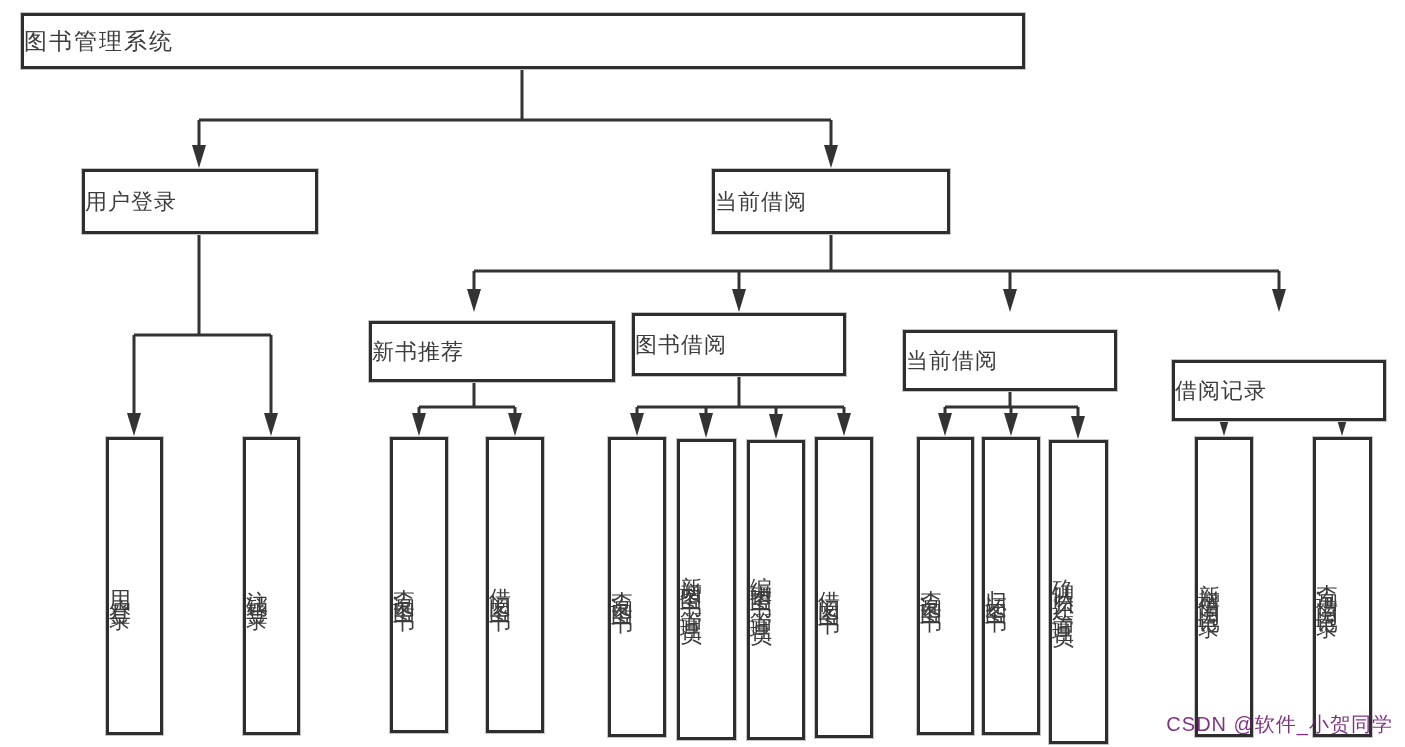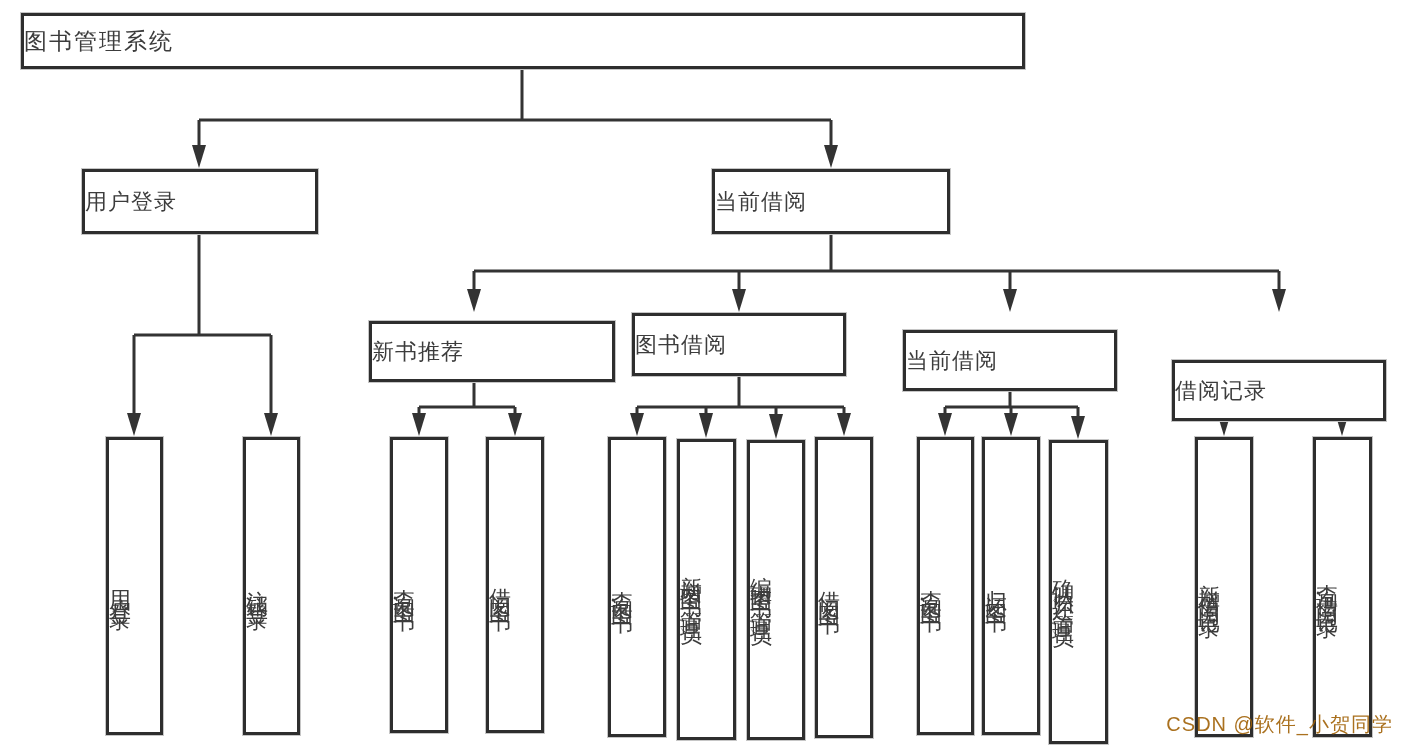--- a/index.html
+++ b/index.html
@@ -42,21 +42,21 @@
     letter-spacing: 7px;
     line-height: 1;
     font-size: 22px;
   }
   .watermark {
     position: absolute;
     right: 12px;
     bottom: 9px;
     font-size: 20px;
     letter-spacing: 1px;
-    color: #a16207;
+    color: #701a75;
     opacity: 0.9;
     z-index: 10;
     white-space: nowrap;
   }
 </style>
 </head>
 <body>
 
 <div class="canvas">
 

